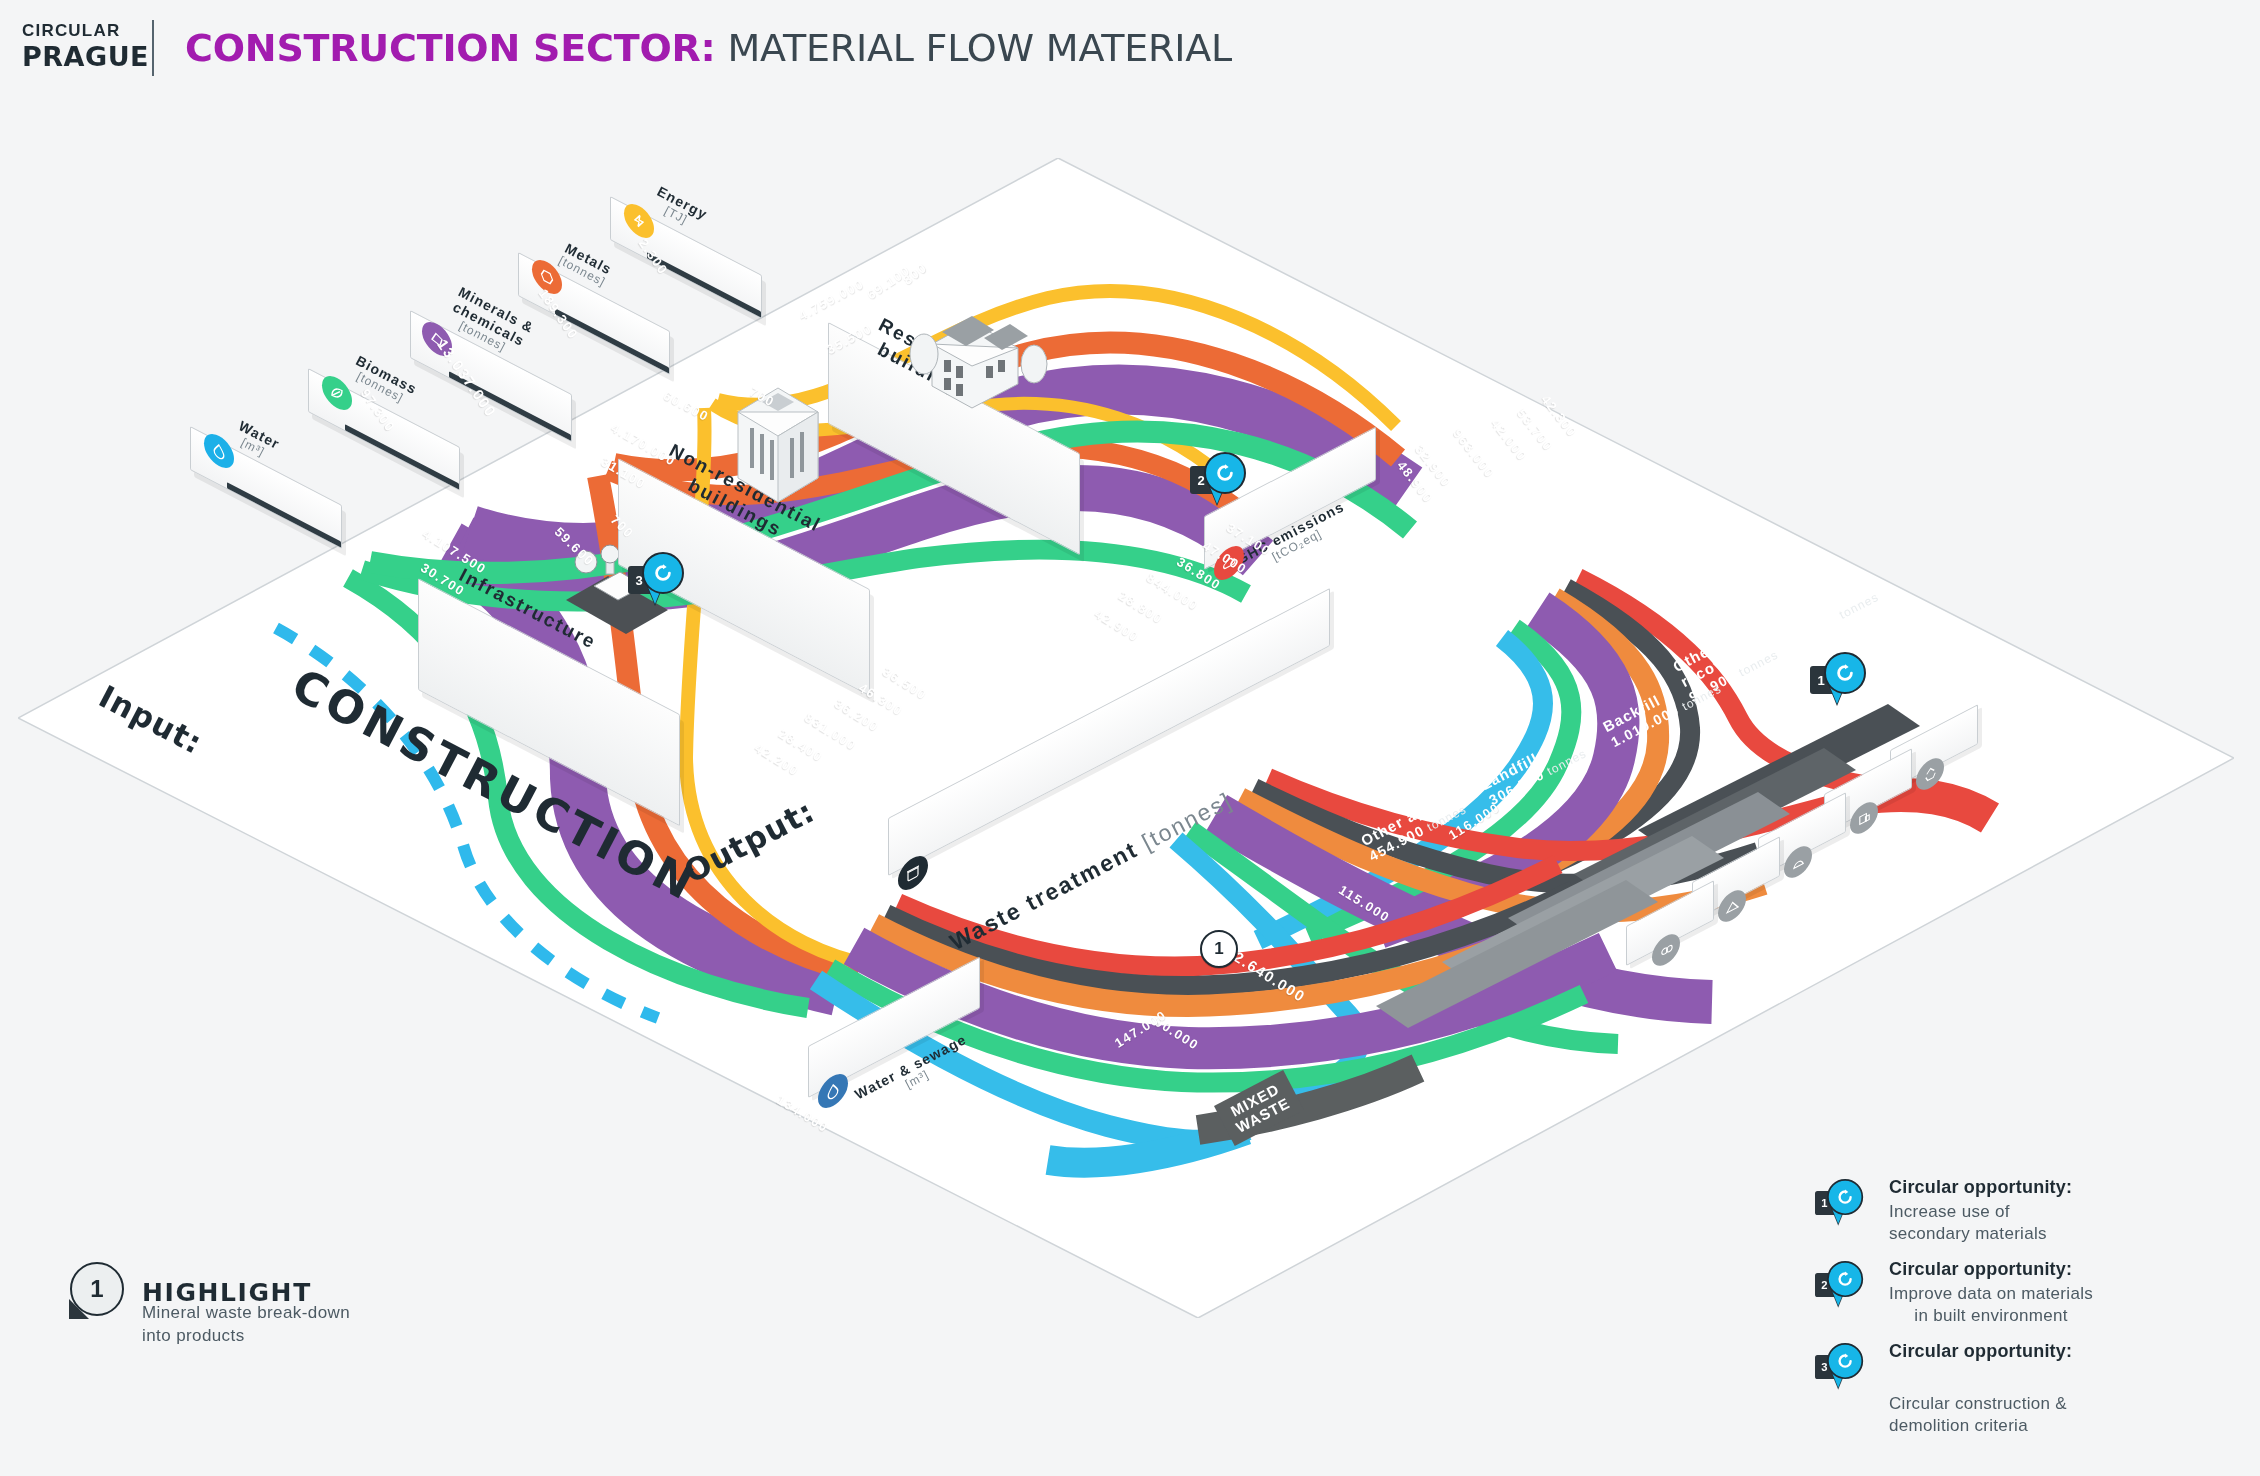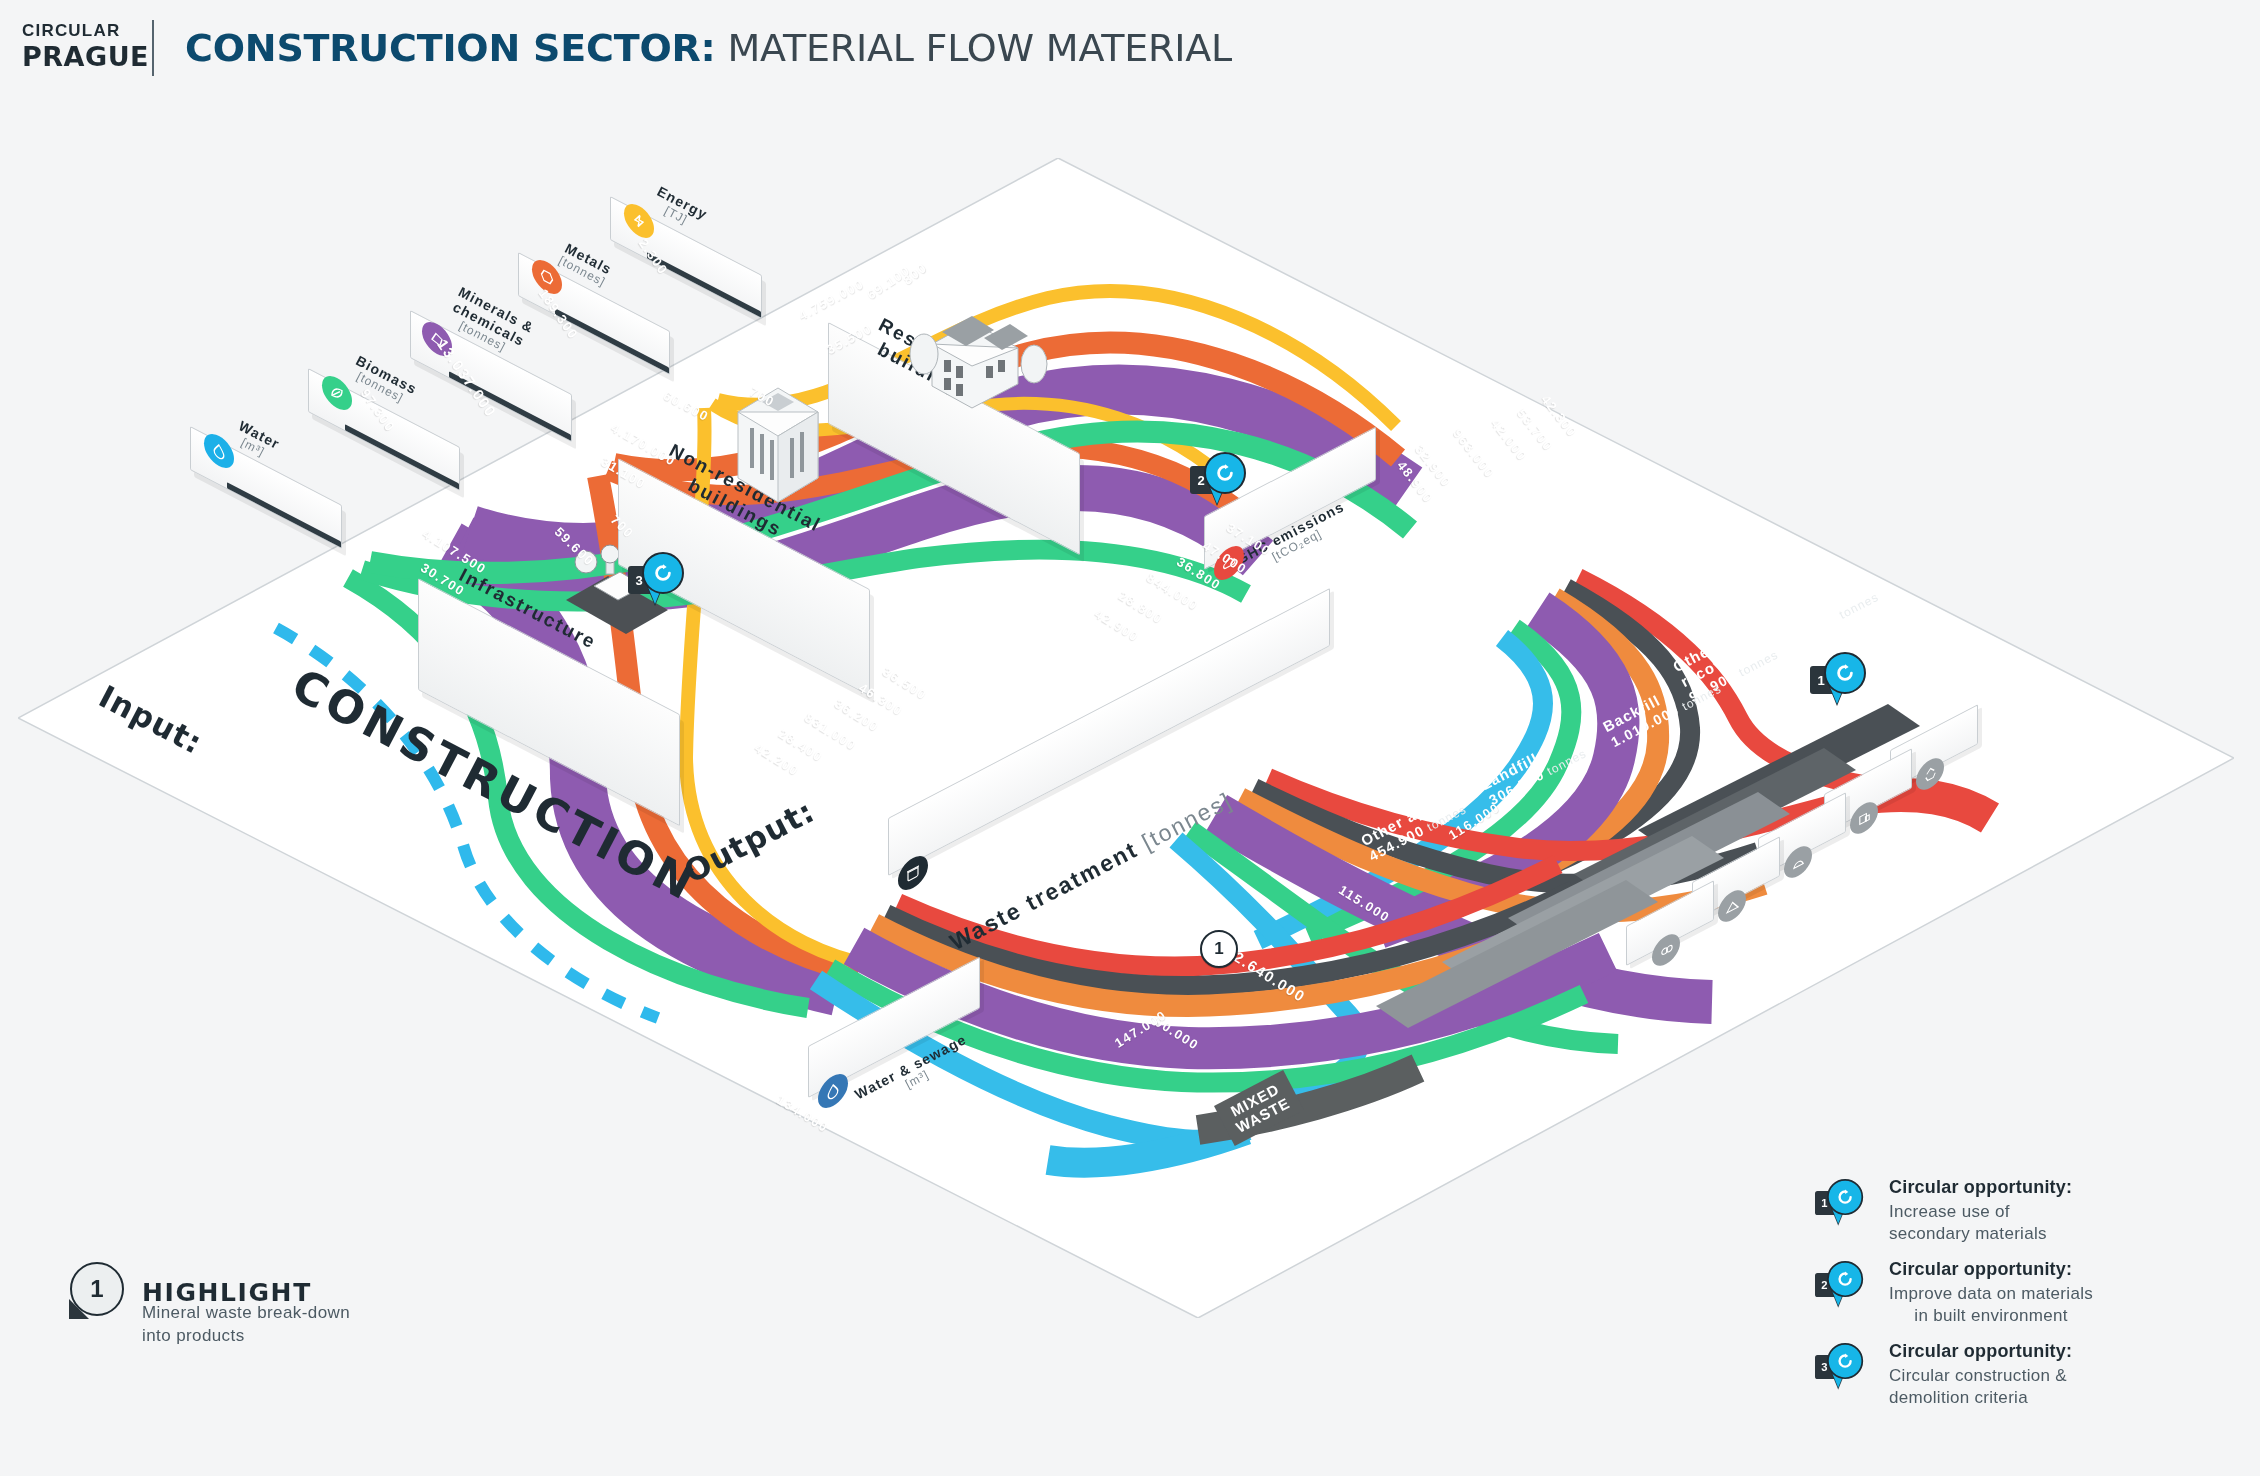--- a/index.html
+++ b/index.html
@@ -13,21 +13,21 @@
 
   
   .header{position:absolute;left:0;top:0;width:2260px;height:108px;background:#f4f5f6;}
   .brand{position:absolute;left:22px;top:22px;line-height:1;}
   .brand .b1{font-size:17px;letter-spacing:1.2px;font-weight:700;color:#1f2b33;}
   .brand .b2{font-size:27px;letter-spacing:0.5px;font-weight:900;color:#1f2b33;margin-top:4px;
              font-family:"DejaVu Sans", sans-serif;}
   .brand-rule{position:absolute;left:152px;top:20px;width:2px;height:56px;background:#55646e;}
   .title{position:absolute;left:185px;top:26px;font-size:38px;letter-spacing:-0.2px;white-space:nowrap;
          font-family:"DejaVu Sans", sans-serif;}
-  .title b{font-weight:900;color:#0c4a6e;}
+  .title b{font-weight:900;color:#a21caf;}
   .title span{font-weight:400;color:#3a4750;}
 
   
   .board{position:absolute;left:18px;top:158px;width:2216px;height:1160px;}
 
   
   .layer{position:absolute;left:0;top:0;width:2216px;height:1160px;pointer-events:none;}
   .layer *{pointer-events:auto;}
 
   
@@ -552,18 +552,18 @@
         <div class="tag">3</div>
         <div class="tail"></div>
         <div class="bub">
           <svg width="22" height="22" viewBox="0 0 24 24">
               <path d="M12 5 A7 7 0 1 0 19 12" fill="none" stroke="#fff" stroke-width="3" stroke-linecap="round"></path>
               <path d="M12 2.5 L12 8 L16 5.5Z" fill="#fff"></path>
             </svg>
         </div>
       </div>
       <div class="h">Circular opportunity:</div>
-      <div class="s" style="white-space:pre-line;">Circular construction &amp;
+      <div class="s" style="white-space:pre-line;margin-top:28px;">Circular construction &amp;
 demolition criteria</div>
     </div>
   </div>
 
 </div>
 
 </body></html>

